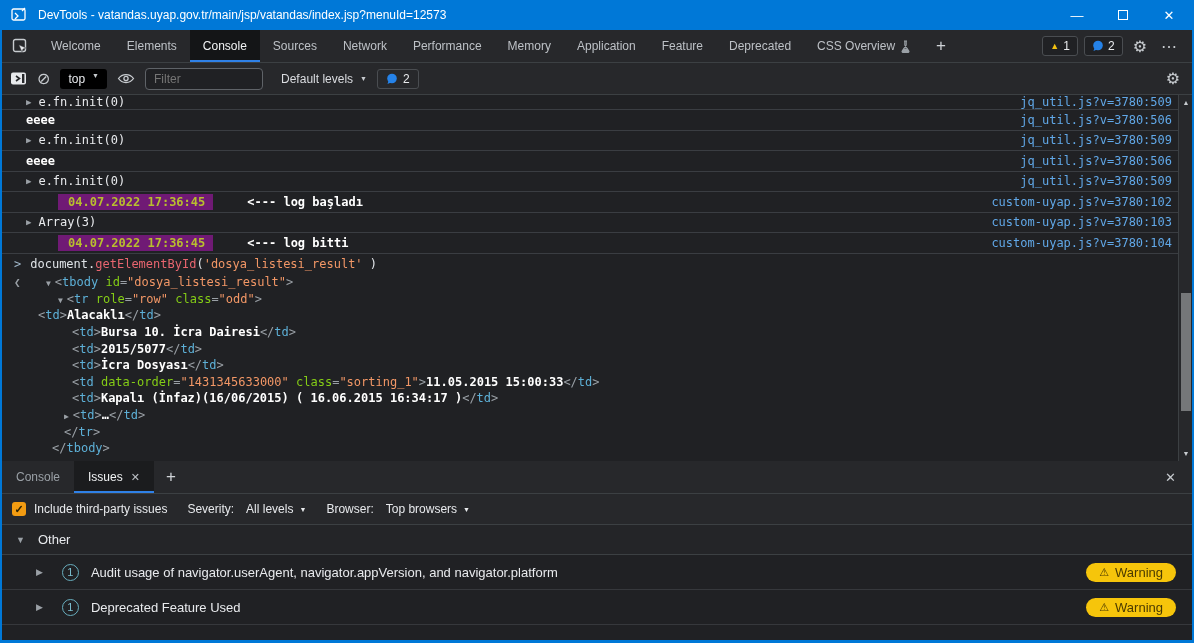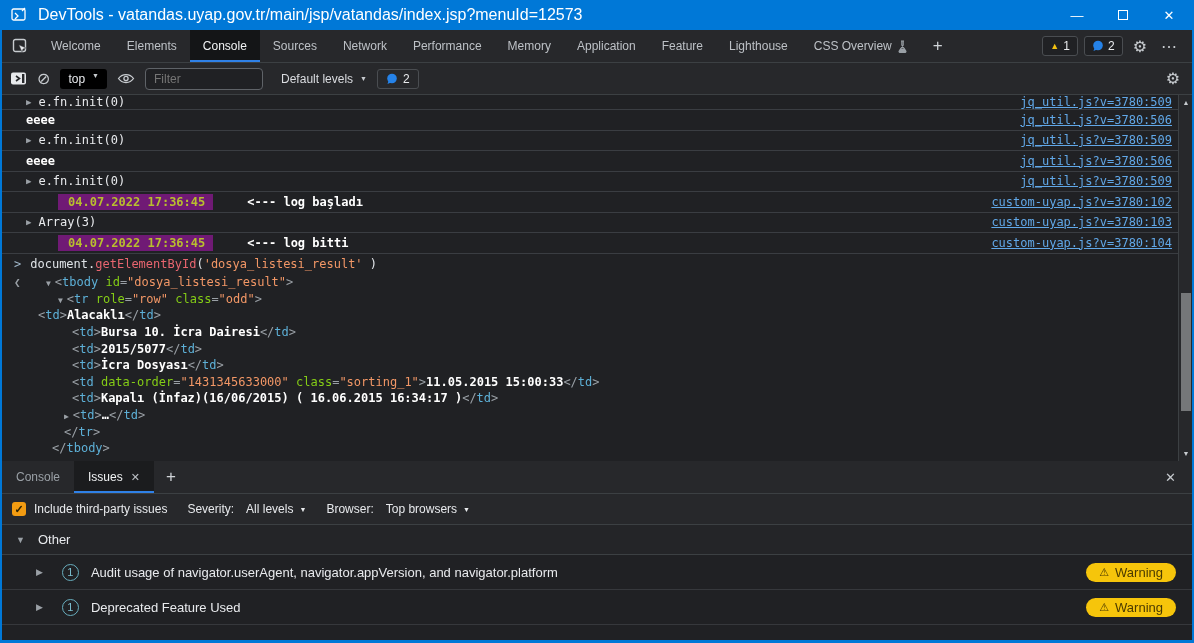--- a/index.html
+++ b/index.html
@@ -5,21 +5,21 @@
   * { margin:0; padding:0; box-sizing:border-box; }
   html,body { width:1194px; height:643px; }
   body {
     font-family:"Liberation Sans", sans-serif;
     background:#202124; color:#e8eaed; overflow:hidden;
     border-left:2px solid #0078d7; border-right:2px solid #0078d7; border-bottom:3px solid #0078d7;
   }
   
   .titlebar { height:30px; background:#0078d7; display:flex; align-items:center; color:#fff; }
   .titlebar .app-icon { width:18px; height:18px; margin:0 10px 0 8px; }
-  .titlebar .title { font-size:16px; flex:1; white-space:nowrap; overflow:hidden; }
+  .titlebar .title { font-size:12px; flex:1; white-space:nowrap; overflow:hidden; }
   .win-controls { display:flex; height:100%; }
   .win-btn { width:46px; height:100%; display:flex; align-items:center; justify-content:center; font-size:13px; color:#fff; cursor:default; }
   .win-btn .maxbox { width:10px; height:10px; border:1px solid #fff; }
   
   .tabbar { height:33px; background:#27282b; display:flex; align-items:stretch; border-bottom:1px solid #3c4043; }
   .inspect-btn { width:36px; display:flex; align-items:center; justify-content:center; }
   .tab { display:flex; align-items:center; padding:0 13px; font-size:12px; color:#bdc1c6; cursor:default; gap:5px; }
   .tab.active { background:#141517; color:#f1f3f4; box-shadow:inset 0 -2px 0 #2f81e8; }
   .tab-plus { display:flex; align-items:center; padding:0 12px; color:#d0d4d8; font-size:17px; }
   .tabbar-right { margin-left:auto; display:flex; align-items:center; gap:6px; padding-right:10px; }
@@ -33,21 +33,21 @@
   .filter-input { width:118px; height:22px; background:#202124; border:1px solid #5f6368; border-radius:4px; color:#9aa0a6; font-size:12px; padding:0 8px; }
   .levels { font-size:12px; color:#dadce0; display:flex; gap:7px; align-items:center; }
   .bubble-box { display:flex; align-items:center; gap:5px; border:1px solid #4a4d51; border-radius:3px; padding:2px 8px; font-size:12px; }
   .c-toolbar .right { margin-left:auto; }
   
   .console-area { position:relative; height:366px; background:#202124; overflow:hidden; }
   .console-scroll { margin-right:14px; }
   .row { display:flex; align-items:center; border-bottom:1px solid #3a3d42; min-height:20.5px; font-family:"DejaVu Sans Mono", monospace; font-size:12px; padding-left:24px; }
   .row.clipped { min-height:15px; height:15px; overflow:hidden; }
   .row .grow { flex:1; display:flex; align-items:center; }
-  .src-link { color:#61a8e8; text-decoration:underline; margin-right:6px; white-space:nowrap; }
+  .src-link { color:#61a8e8; margin-right:6px; white-space:nowrap; }
   .tw { color:#9aa0a6; font-size:9px; margin-right:7px; }
   .objtxt { color:#e8eaed; }
   .boldtxt { color:#ffffff; font-weight:bold; }
   .ts { color:#b8bf2e; background:#701a75; padding:1px 8px 1px 10px; margin-left:32px; font-weight:bold; }
   .tsmsg { margin-left:34px; font-weight:bold; color:#fff; }
   .eval-row { border-bottom:none; }
   .prompt { color:#9fb6c9; margin-right:9px; }
   
   .c-plain { color:#dfe3e7; } .c-fn { color:#e8656f; } .c-str { color:#f29766; }
   .c-p { color:#9aa0a6; } .c-tag { color:#5db0d7; } .c-attr { color:#84cc16; }
@@ -129,21 +129,21 @@
       <div class="tab">
         <span>Memory</span>
       </div>
       <div class="tab">
         <span>Application</span>
       </div>
       <div class="tab">
         <span>Feature</span>
       </div>
       <div class="tab">
-        <span>Lighthouse</span>
+        <span>Deprecated</span>
       </div>
       <div class="tab">
         <span>CSS Overview</span>
         <span>
           <svg width="11" height="13" viewBox="0 0 11 13">
             <path d="M4 1 h3 M4.8 1 v4 L8.8 11 a1 1 0 0 1 -0.9 1.5 H3.1 a1 1 0 0 1 -0.9 -1.5 L6.2 5 V1" fill="none" stroke="#9aa0a6" stroke-width="1.1"></path>
             <path d="M3.4 8.5 h4.2 l1.4 2.8 a0.6 0.6 0 0 1 -0.5 0.9 H2.5 a0.6 0.6 0 0 1 -0.5 -0.9 Z" fill="#9aa0a6"></path>
           </svg>
         </span>
       </div>

